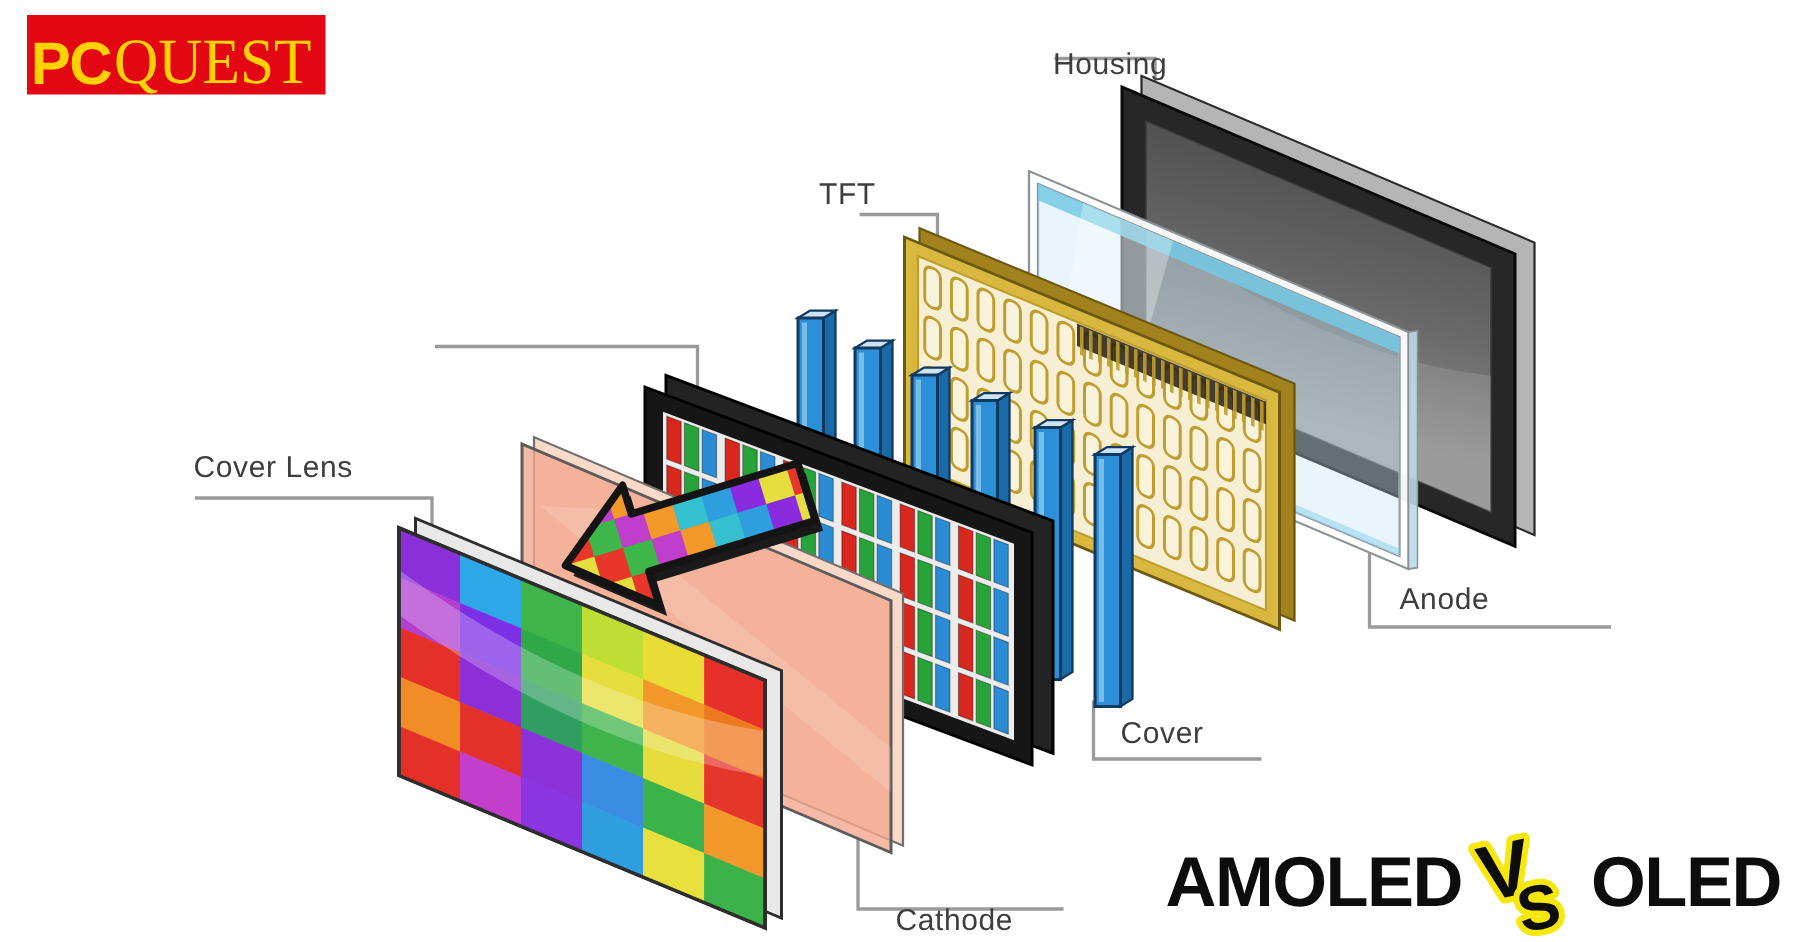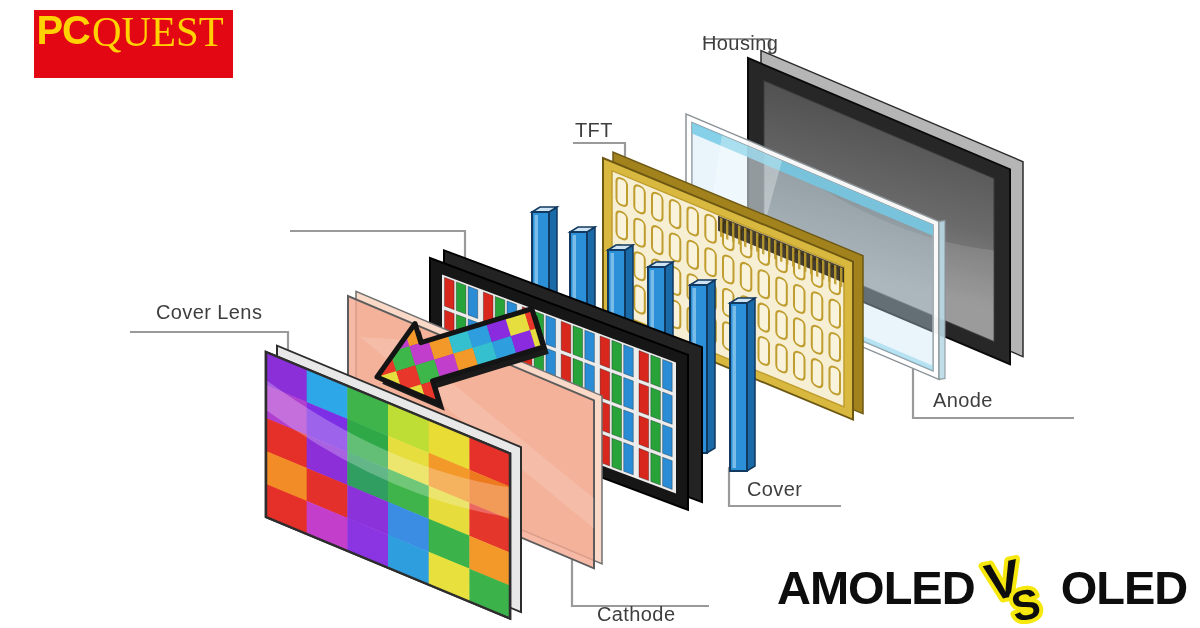--- a/index.html
+++ b/index.html
@@ -1,21 +1,21 @@
 <!DOCTYPE html>
 <html style="--bg: #ffffff; --leader: #9a9a9a; --label: #3e3e3e; --brand-bg: #e30613; --brand-text: #ffd200; --title-color: #0d0d0d; --vs-outline: #f6e70c; --housing-frame: #272727; --housing-edge: #b5b5b5; --glass-frame: rgba(255,255,255,0.95); --glass-tint: rgba(198,230,244,0.38); --glass-edge-tint: rgba(116,202,229,0.85); --glass-outline: #8a9296; --tft-frame: #d8b83e; --tft-side: #a2821c; --tft-panel: #f7efd4; --tft-cap-fill: #f9f3dc; --tft-cap-stroke: #bf9d2e; --tft-outline: #6d5813; --sub-box: #161616; --sub-edge: #232323; --sub-inner: #ececec; --cathode-fill: rgba(243,167,142,0.8); --cathode-edge: #fbd9c9; --cathode-outline: #5c5c5c; --lens-outline: #2d2d2d; --lens-edge: #e8e8e8; --arrow-outline: #141414;"><head>
 <meta charset="utf-8">
 <style>
   html,body{margin:0;padding:0;background:#fff;}
   .stage{position:relative;width:1200px;height:628px;background:var(--bg,#fff);overflow:hidden;
          font-family:"Liberation Sans",sans-serif;}
   .stage svg.diagram{position:absolute;left:0;top:0;}
   .lbl{position:absolute;font-size:20px;color:var(--label,#3e3e3e);letter-spacing:.4px;white-space:nowrap;}
-  .brand{position:absolute;left:34px;top:10px;width:199px;height:68px;background:var(--brand-bg,#e30613);
-         display:flex;align-items:flex-start;justify-content:center;}
+  .brand{position:absolute;left:18px;top:10px;width:199px;height:53px;background:var(--brand-bg,#e30613);
+         display:flex;align-items:flex-end;justify-content:center;}
   .brand-pc{font-weight:bold;font-size:40px;color:var(--brand-text,#ffd200);letter-spacing:-1px;line-height:1;}
   .brand-quest{font-family:"Liberation Serif",serif;font-size:43px;color:var(--brand-text,#ffd200);
                line-height:1;margin-left:2px;transform:scaleX(.95);transform-origin:left center;}
   .title{position:absolute;left:777px;top:551px;height:72px;display:flex;align-items:center;gap:5px;}
   .t-word{font-weight:bold;font-size:47px;color:var(--title-color,#0d0d0d);letter-spacing:-1px;line-height:1;}
   .vs{width:76px;height:72px;overflow:visible;flex:none;}
   .vs text{font-family:"Liberation Sans",sans-serif;font-weight:bold;fill:var(--title-color,#0d0d0d);
            stroke:var(--vs-outline,#f6e70c);stroke-width:8px;paint-order:stroke;stroke-linejoin:round;}
   .vs .vs-v{font-size:52px;}
   .vs .vs-s{font-size:42px;}
@@ -361,22 +361,22 @@
           <rect x="122.0" y="132" width="41.1" height="33.4" fill="#2f9ede"></rect>
           <rect x="162.7" y="132" width="41.1" height="33.4" fill="#e8e03c"></rect>
           <rect x="203.4" y="132" width="41.1" height="33.4" fill="#3cb24a"></rect>
         </g>
       <path d="M0,58 Q122,96 244,64 L244,34 Q122,66 0,28 Z" fill="#ffffff" opacity="0.25"></path>
       <rect x="0" y="0" width="244" height="165" fill="none" stroke="var(--lens-outline)" stroke-width="2.5"></rect>
     </g>
   </svg>
 
   <div class="lbl" style="left:702px;top:32px">Housing</div>
-  <div class="lbl" style="left:575px;top:119px">TFT</div>
-  <div class="lbl" style="left:156px;top:301px">Cover Lens</div>
+  <div class="lbl" style="left:546px;top:119px">TFT</div>
+  <div class="lbl" style="left:129px;top:301px">Cover Lens</div>
   <div class="lbl" style="left:933px;top:389px">Anode</div>
   <div class="lbl" style="left:747px;top:478px">Cover</div>
   <div class="lbl" style="left:597px;top:603px">Cathode</div>
 
   <div class="brand">
     <span class="brand-pc">PC</span>
     <span class="brand-quest">QUEST</span>
   </div>
 
   <div class="title">

